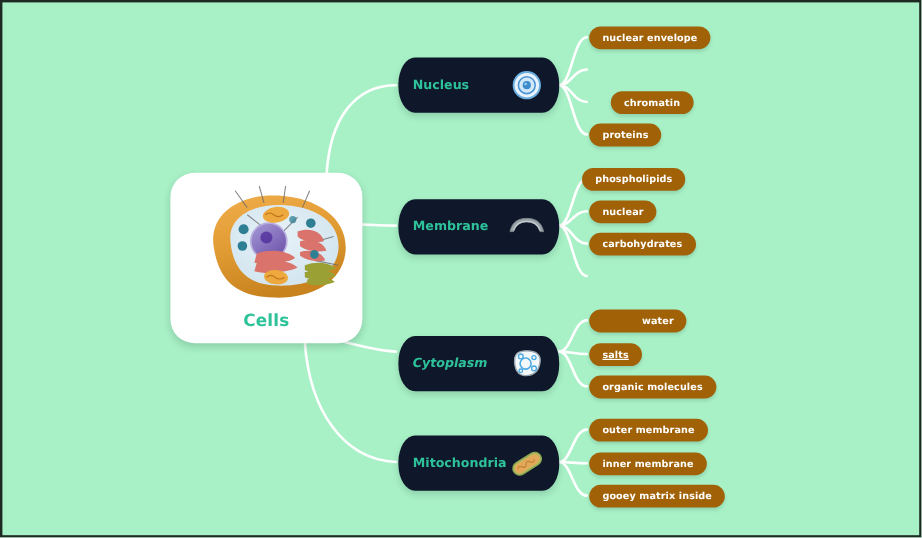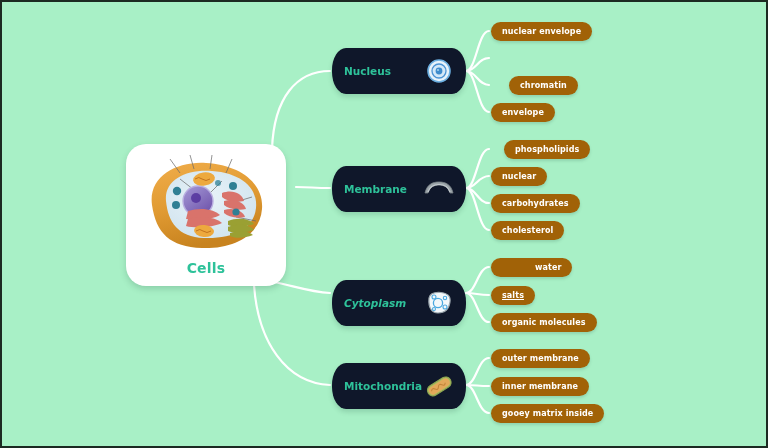--- a/index.html
+++ b/index.html
@@ -29,30 +29,30 @@
     left: 0;
     top: 0;
     width: 764px;
     height: 444px;
     pointer-events: none;
   }
 
   
   .central-node {
     position: absolute;
-    left: 124px;
+    left: 140px;
     top: 142px;
     width: 160px;
     height: 142px;
     background: #ffffff;
     border-radius: 20px;
     box-shadow: 0 3px 6px rgba(40, 90, 70, 0.22);
     display: flex;
     flex-direction: column;
-    align-items: center;
+    align-items: flex-end;
     justify-content: flex-start;
     padding-top: 5px;
     box-sizing: border-box;
   }
   .central-label {
     position: absolute;
     bottom: 10px;
     left: 0;
     width: 100%;
     text-align: center;
@@ -277,26 +277,25 @@
             <path d="M 6 13.5 q 2 -3 4 0 q 2 3 4 0 q 2 -3 4 0 q 2 3 4 0"></path>
           </g>
           <rect x="2" y="8" width="26" height="11" rx="5.5" fill="none" stroke="#8fa450" stroke-width="1.1"></rect>
         </g>
       </svg>
     </span>
   </div>
 
   <div class="leaf-pill" style="left:489px; top:20px;">nuclear envelope</div>
   <div class="leaf-pill" style="left:489px; top:74px;margin-left:18px;">chromatin</div>
-  <div class="leaf-pill" style="left:489px; top:101px;">envelope</div>
-
-  <div class="leaf-pill" style="left:502px; top:138px;">phospholipids</div>
+  <div class="leaf-pill" style="left:489px; top:101px;">proteins</div>
+
+  <div class="leaf-pill" style="left:483px; top:138px;">phospholipids</div>
   <div class="leaf-pill" style="left:489px; top:165px;">nuclear</div>
   <div class="leaf-pill" style="left:489px; top:192px;">carbohydrates</div>
-  <div class="leaf-pill" style="left:489px; top:219px;">cholesterol</div>
 
   <div class="leaf-pill" style="left:489px; top:256px;padding-left:44px;">water</div>
   <div class="leaf-pill" style="left:489px; top:284px;text-decoration:underline;">salts</div>
   <div class="leaf-pill" style="left:489px; top:311px;">organic molecules</div>
 
   <div class="leaf-pill" style="left:489px; top:347px;">outer membrane</div>
   <div class="leaf-pill" style="left:489px; top:375px;">inner membrane</div>
   <div class="leaf-pill" style="left:489px; top:402px;">gooey matrix inside</div>
 
 </div>

